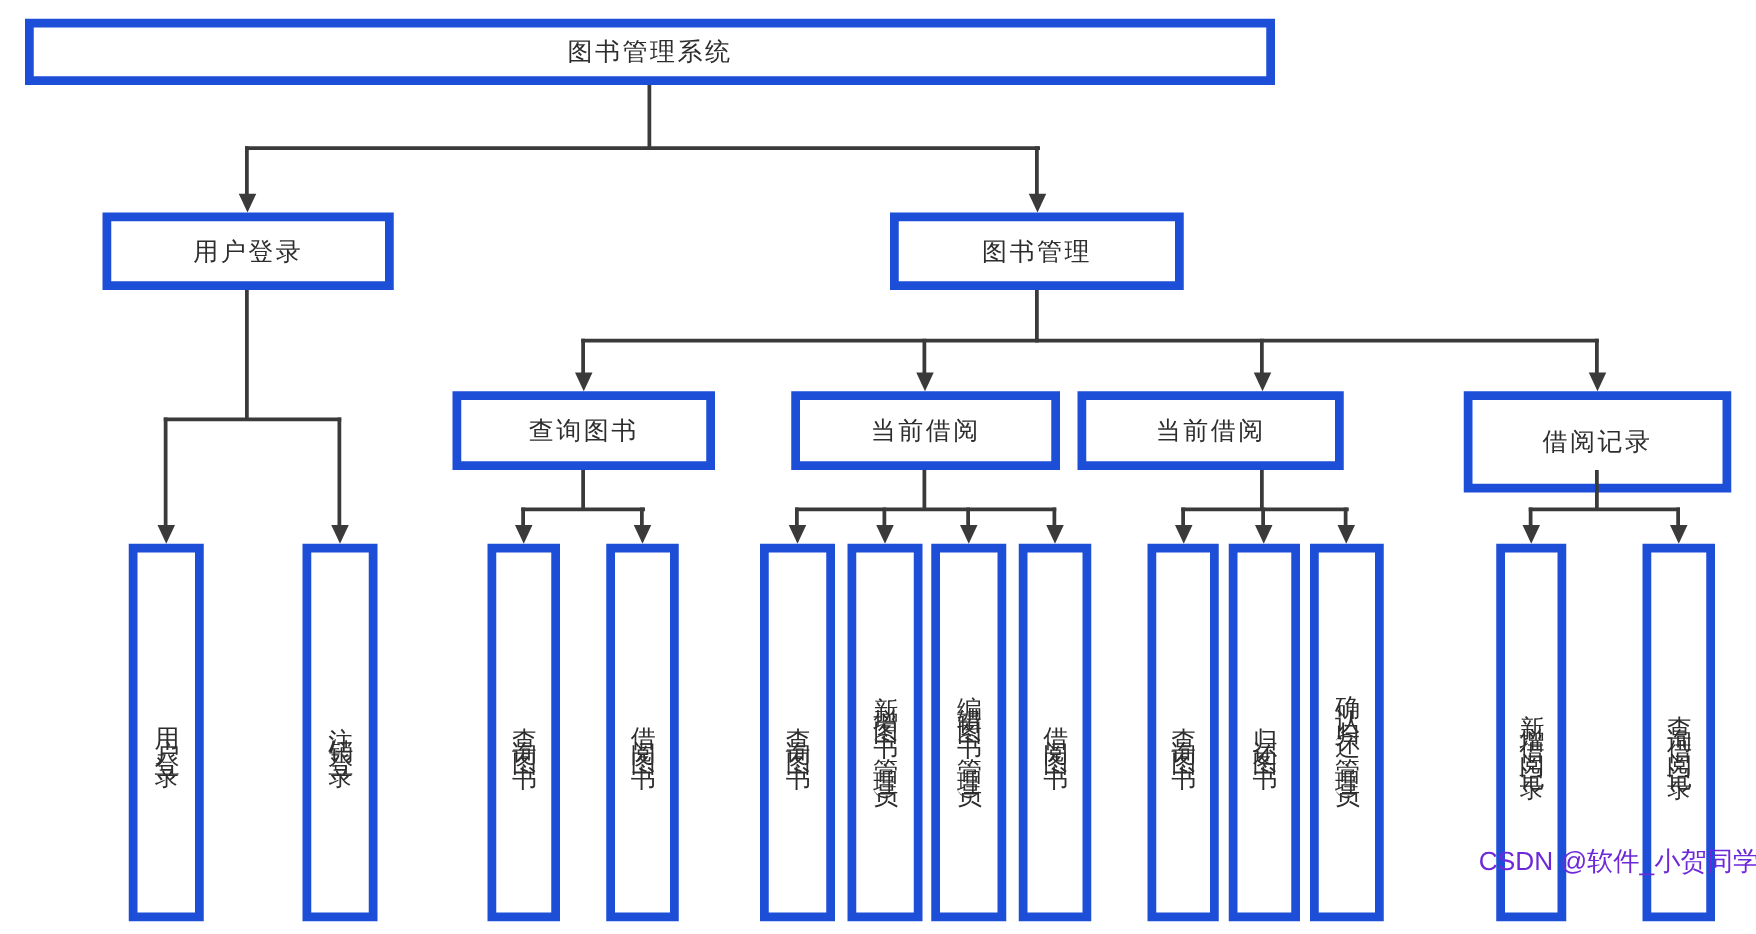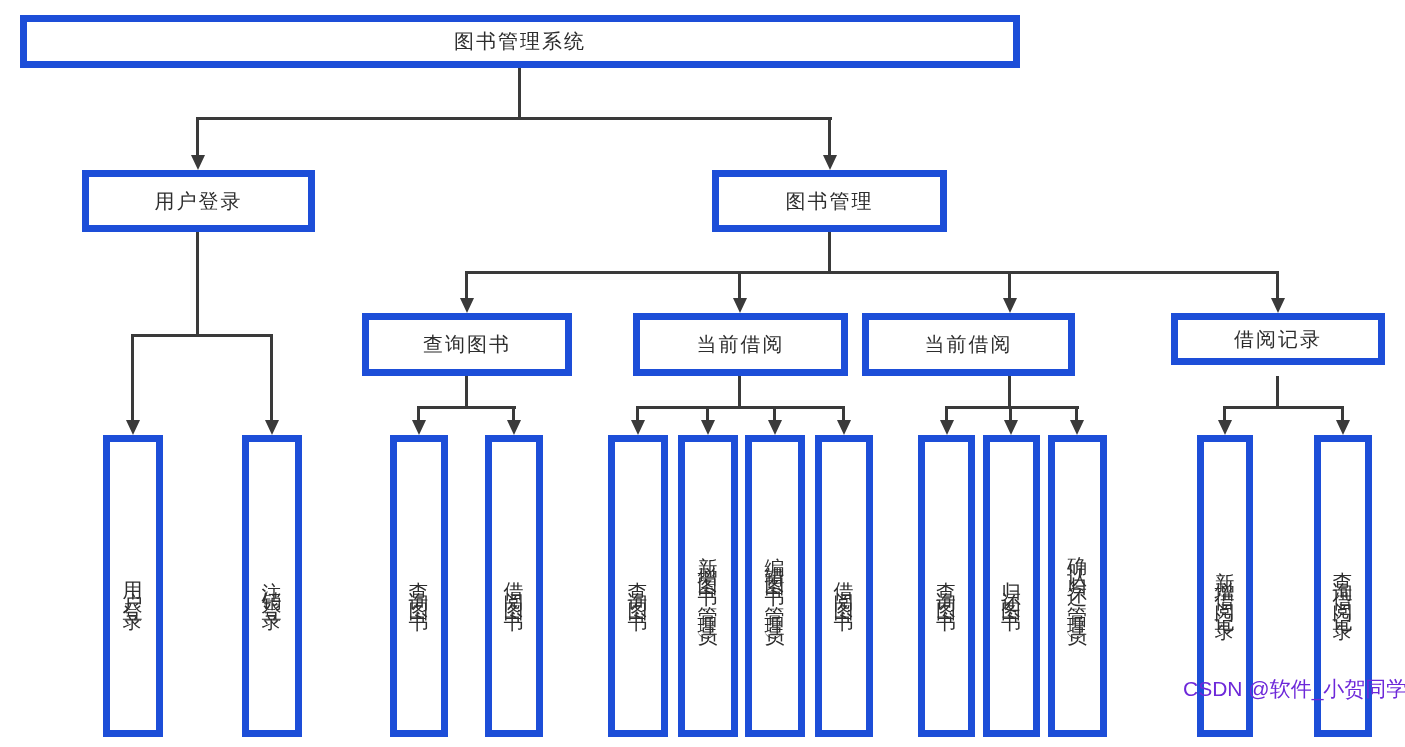--- a/index.html
+++ b/index.html
@@ -91,21 +91,21 @@
 
   <div class="box" style="left:362px;top:313px;width:210px;height:63px">
     <span class="lbl">查询图书</span>
   </div>
   <div class="box" style="left:633px;top:313px;width:215px;height:63px">
     <span class="lbl">当前借阅</span>
   </div>
   <div class="box" style="left:862px;top:313px;width:213px;height:63px">
     <span class="lbl">当前借阅</span>
   </div>
-  <div class="box" style="left:1171px;top:313px;width:214px;height:52px">
+  <div class="box" style="left:1171px;top:313px;width:214px;height:81px">
     <span class="lbl">借阅记录</span>
   </div>
 
   <div class="vline" style="left:465px;top:376px;height:32px"></div>
   <div class="hline" style="left:417px;top:406px;width:99px"></div>
   <div class="vline" style="left:417px;top:406px;height:16px"></div>
   <div class="arrow" style="left:412px;top:420px"></div>
   <div class="vline" style="left:512px;top:406px;height:16px"></div>
   <div class="arrow" style="left:507px;top:420px"></div>
 

